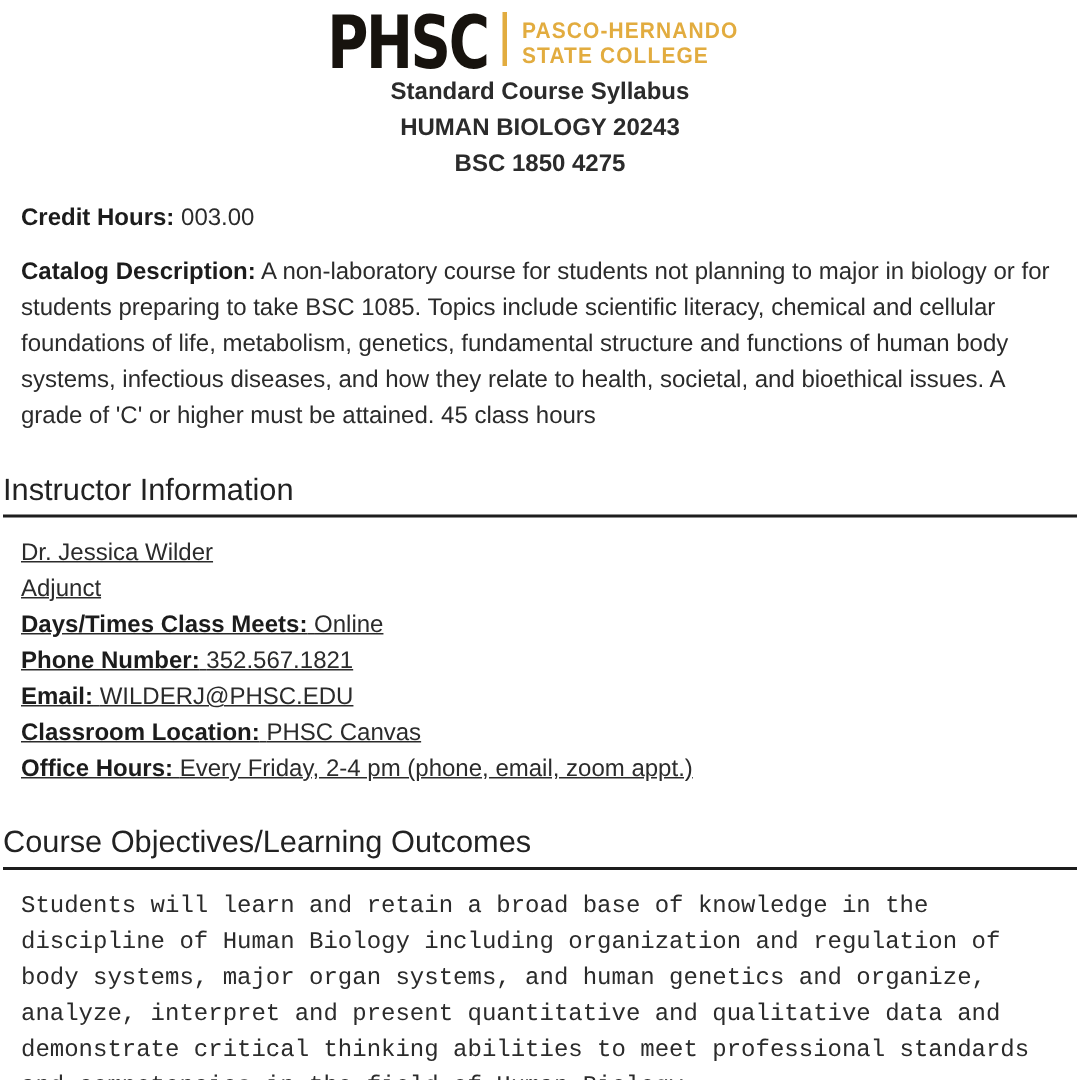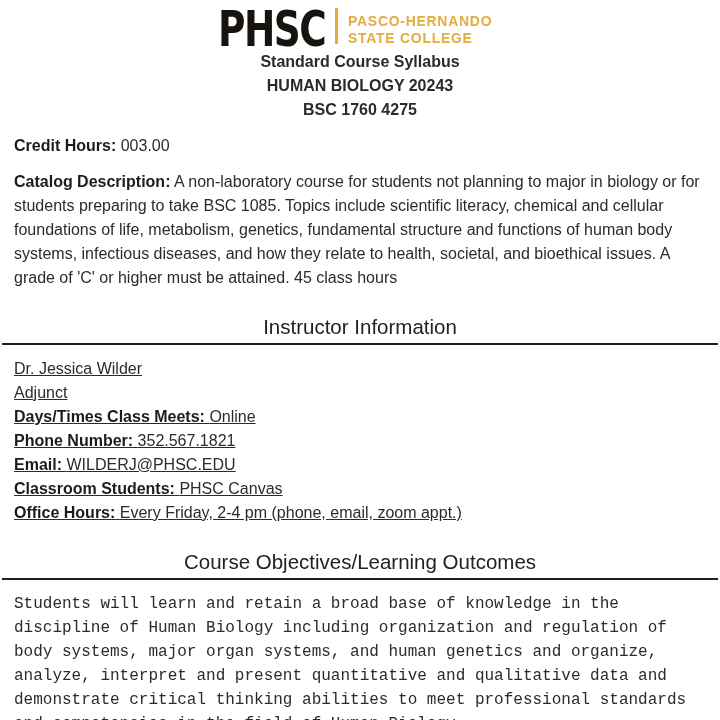--- a/index.html
+++ b/index.html
@@ -67,41 +67,40 @@
   strong { color: #1c1c1c; }
   
   h2.section-heading {
     font-size: 20.5px;
     font-weight: 400;
     color: #222222;
     line-height: 26px;
     border-bottom: 2px solid #1d1d1d;
     padding-bottom: 3px;
     margin: 24px 0 0 0;
-    text-align: center;
   }
   .instructor-block { margin-top: 26px; text-decoration: underline; }
   .objectives-para  { margin-top: 20px; font-family: Liberation Mono, monospace; }
 </style>
 </head>
 <body>
 
 <div class="logo">
   <span class="logo-phsc">PHSC</span>
   <span class="logo-divider"></span>
   <span class="logo-name">
     <span>PASCO-HERNANDO</span>
     <span>STATE COLLEGE</span>
   </span>
 </div>
 
 <div class="title-block">
   <div>Standard Course Syllabus</div>
   <div>HUMAN BIOLOGY 20243</div>
-  <div>BSC 1760 4275</div>
+  <div>BSC 1850 4275</div>
 </div>
 
 <p class="doc credit-line">
   <strong>Credit Hours:</strong>
   <span>003.00</span>
 </p>
 
 <p class="doc catalog-para">
   <strong>Catalog Description:</strong>
   <span>A non-laboratory course for students not planning to major in biology or for students preparing to take BSC 1085. Topics include scientific literacy, chemical and cellular foundations of life, metabolism, genetics, fundamental structure and functions of human body systems, infectious diseases, and how they relate to health, societal, and bioethical issues. A grade of 'C' or higher must be attained. 45 class hours</span>
@@ -111,21 +110,21 @@
 
 <p class="doc instructor-block">
   <span>Dr. Jessica Wilder</span><br>
   <span>Adjunct</span><br>
   <strong>Days/Times Class Meets:</strong>
   <span>Online</span><br>
   <strong>Phone Number:</strong>
   <span>352.567.1821</span><br>
   <strong>Email:</strong>
   <span>WILDERJ@PHSC.EDU</span><br>
-  <strong>Classroom Students:</strong>
+  <strong>Classroom Location:</strong>
   <span>PHSC Canvas</span><br>
   <strong>Office Hours:</strong>
   <span>Every Friday, 2-4 pm (phone, email, zoom appt.)</span>
 </p>
 
 <h2 class="section-heading">Course Objectives/Learning Outcomes</h2>
 
 <p class="doc objectives-para">Students will learn and retain a broad base of knowledge in the discipline of Human Biology including organization and regulation of body systems, major organ systems, and human genetics and organize, analyze, interpret and present quantitative and qualitative data and demonstrate critical thinking abilities to meet professional standards and competencies in the field of Human Biology.</p>
 
 </body></html>

